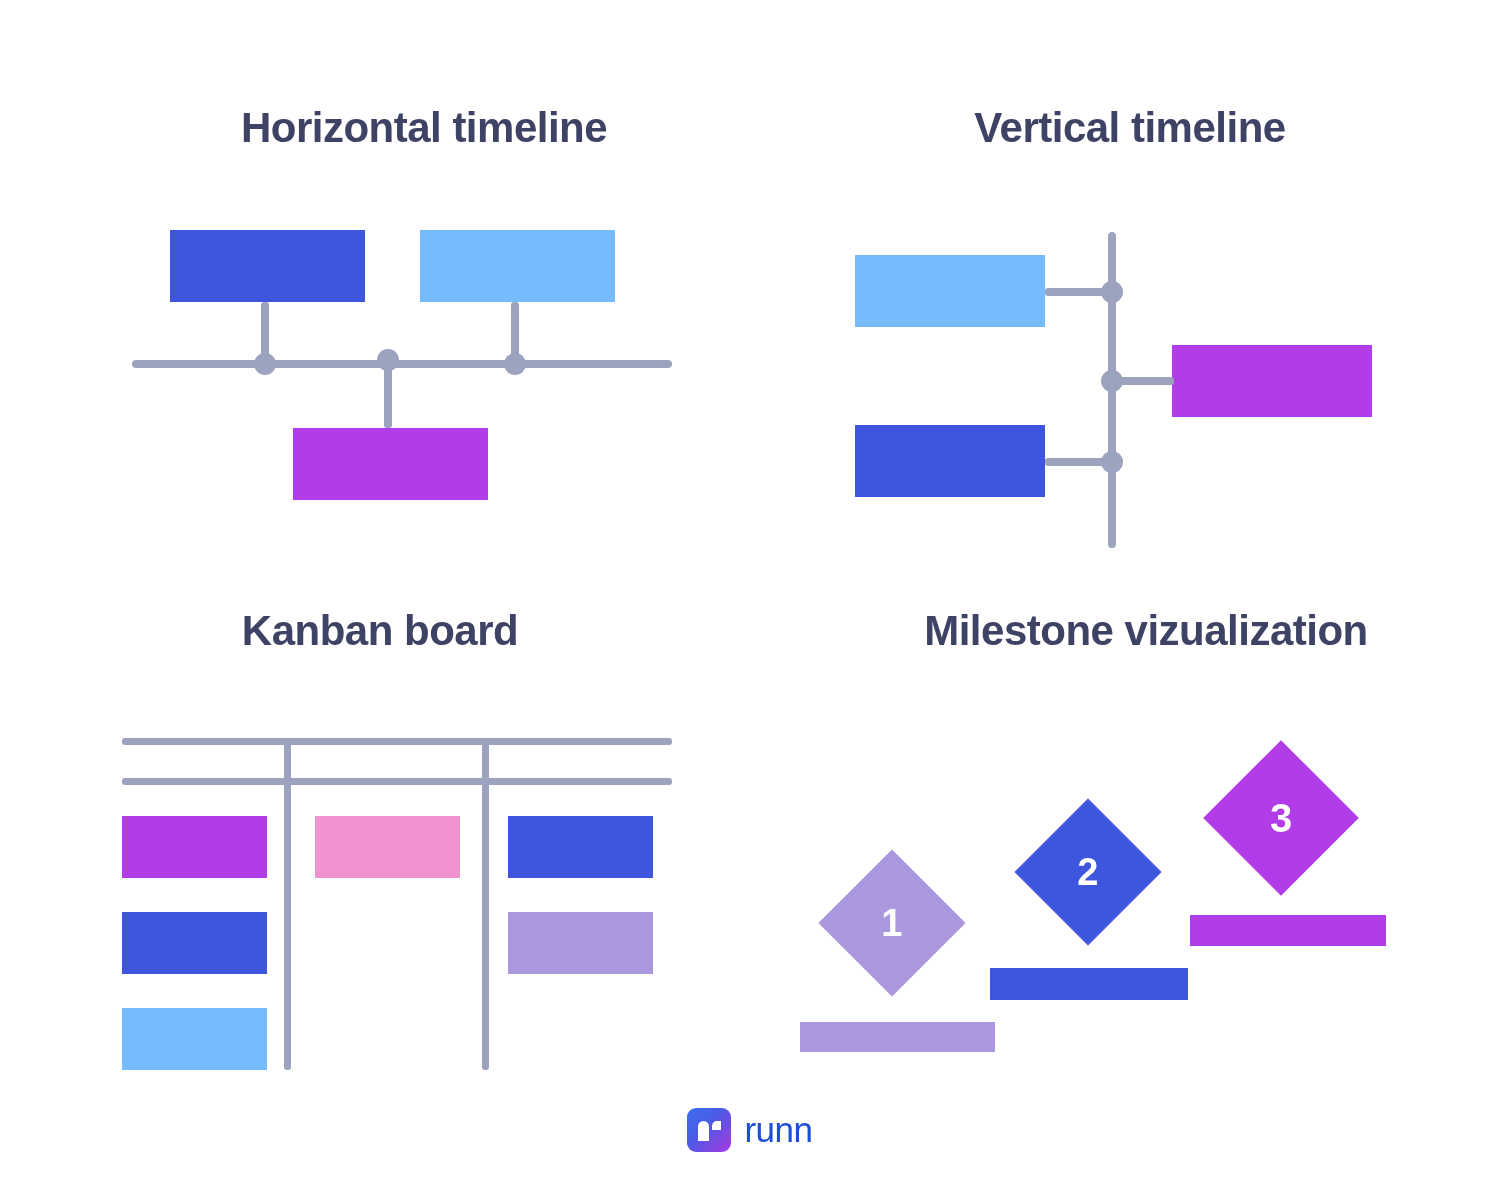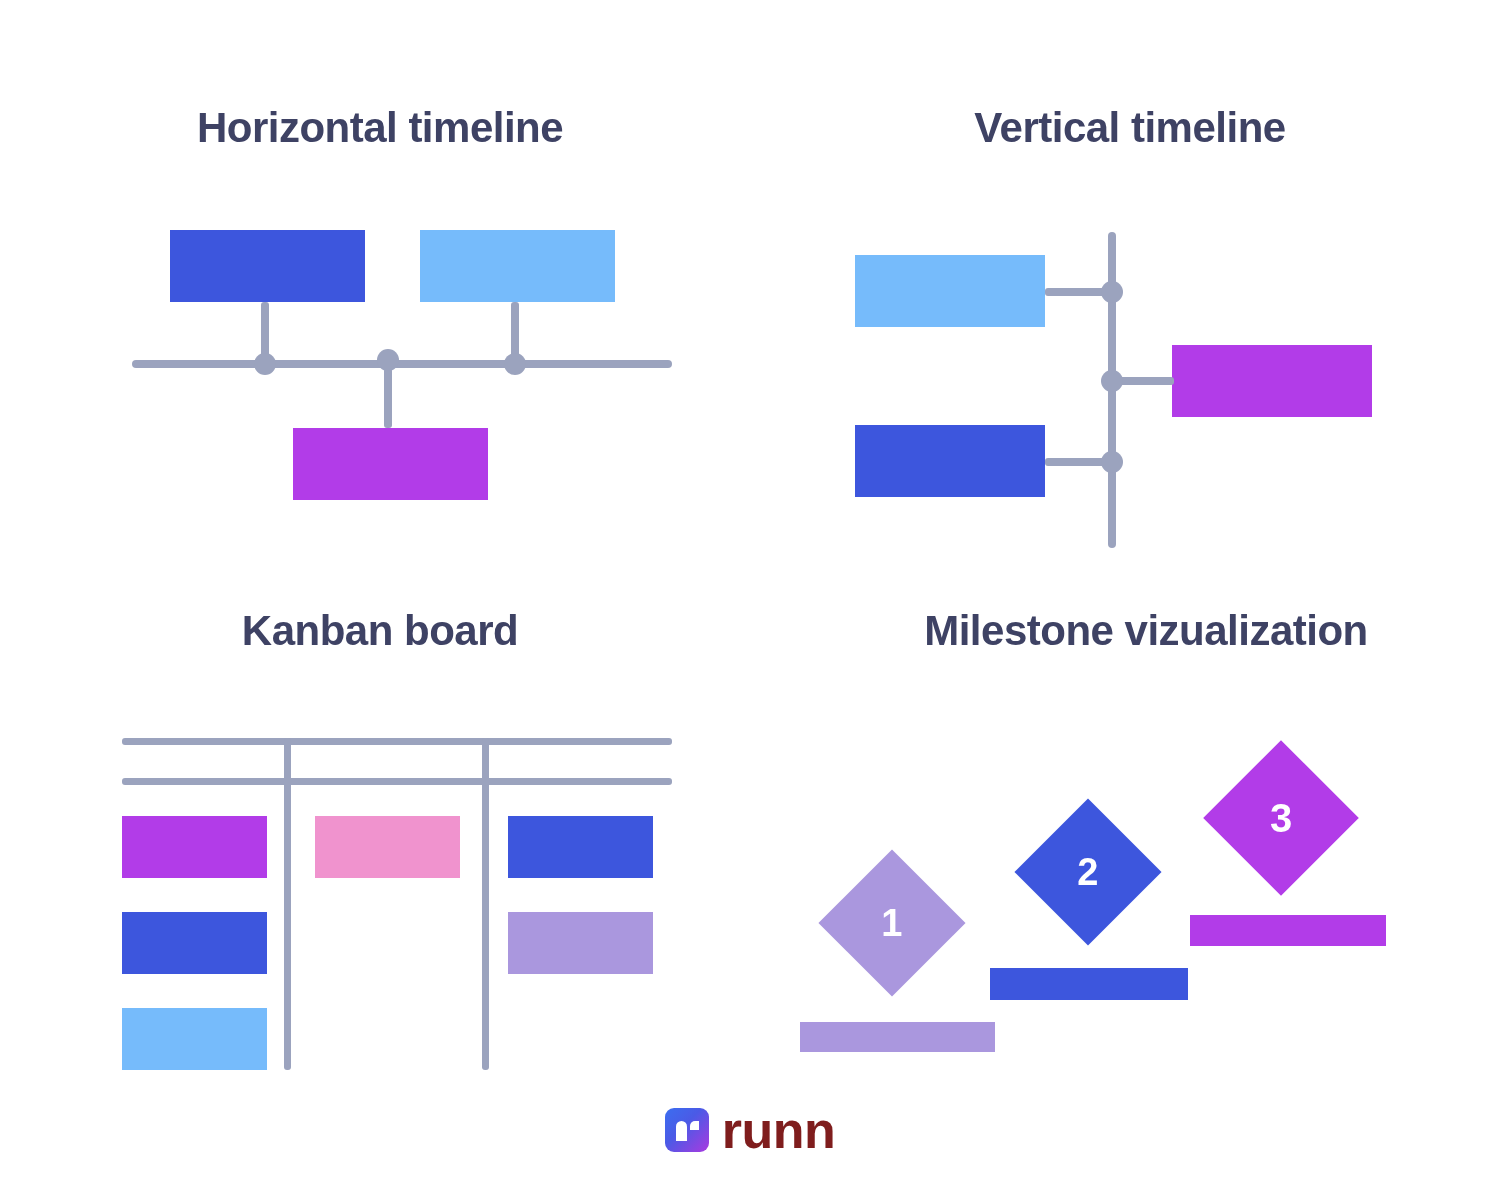--- a/index.html
+++ b/index.html
@@ -21,21 +21,21 @@
   
   .section-title {
     position: absolute;
     font-size: 42px;
     font-weight: 700;
     color: #3e4264;
     letter-spacing: -0.5px;
     white-space: nowrap;
     text-align: center;
   }
-  #title-horizontal { left: 0;   top: 104px; width: 760px; }
+  #title-horizontal { left: 0;   top: 104px; width: 760px; padding-left: 44px; }
   #title-vertical   { left: 760px; top: 104px; width: 740px; }
   #title-kanban     { left: 0;   top: 607px; width: 760px; }
   #title-milestone  { left: 776px; top: 607px; width: 740px; }
 
   
   .rect { position: absolute; }
   .line { position: absolute; background: #9ba3be; }
   .dot  { position: absolute; border-radius: 50%; background: #9ba3be; }
 
   
@@ -103,23 +103,23 @@
   #logo-mark .glyph-flag {
     position: absolute;
     left: 25px;
     top: 13px;
     width: 9px;
     height: 9px;
     background: #ffffff;
     border-top-left-radius: 5px;
   }
   #logo-word {
-    font-size: 52px;
-    font-weight: 700;
-    color: #7f1d1d;
+    font-size: 35px;
+    font-weight: 400;
+    color: #1d4ed8;
     letter-spacing: -0.5px;
   }
 </style>
 </head>
 <body>
 
 <div class="canvas">
 
   <div class="section-title" id="title-horizontal">Horizontal timeline</div>
   <div class="section-title" id="title-kanban">Kanban board</div>

